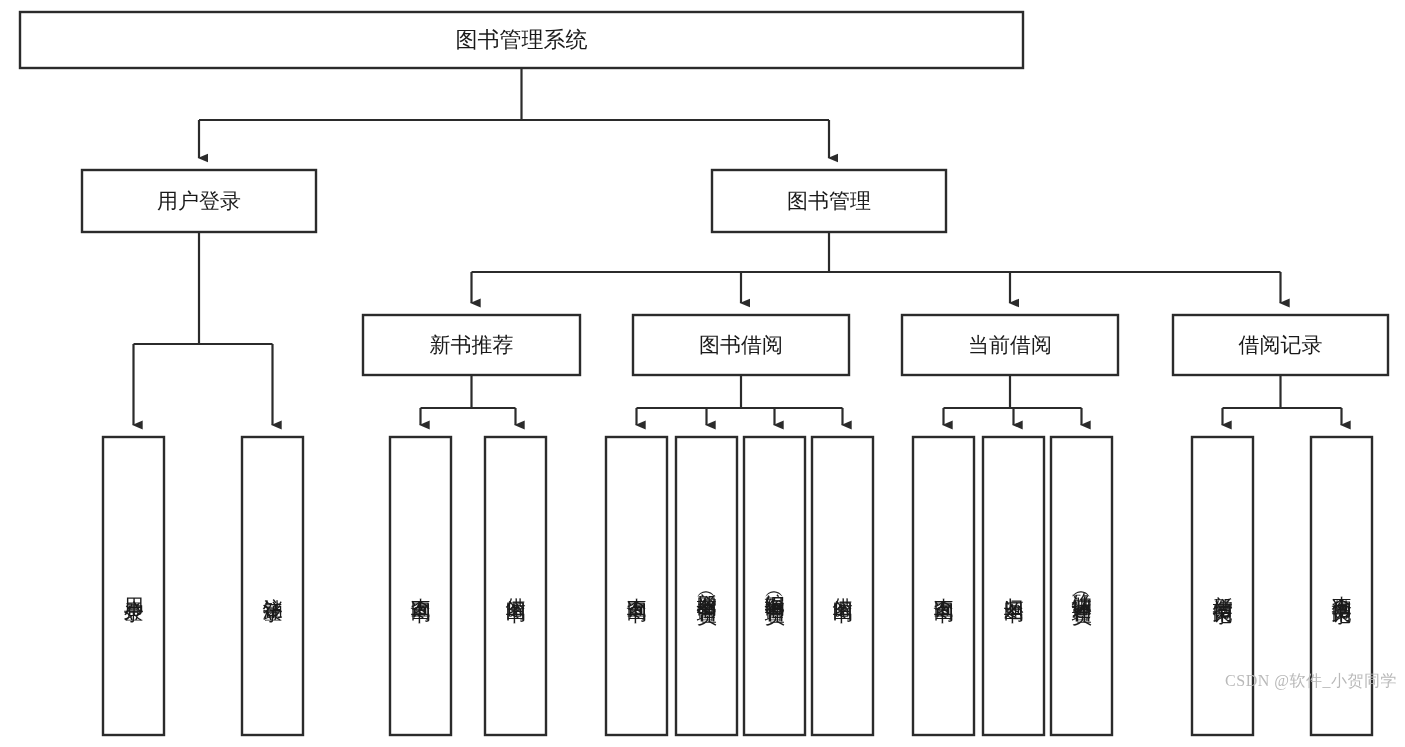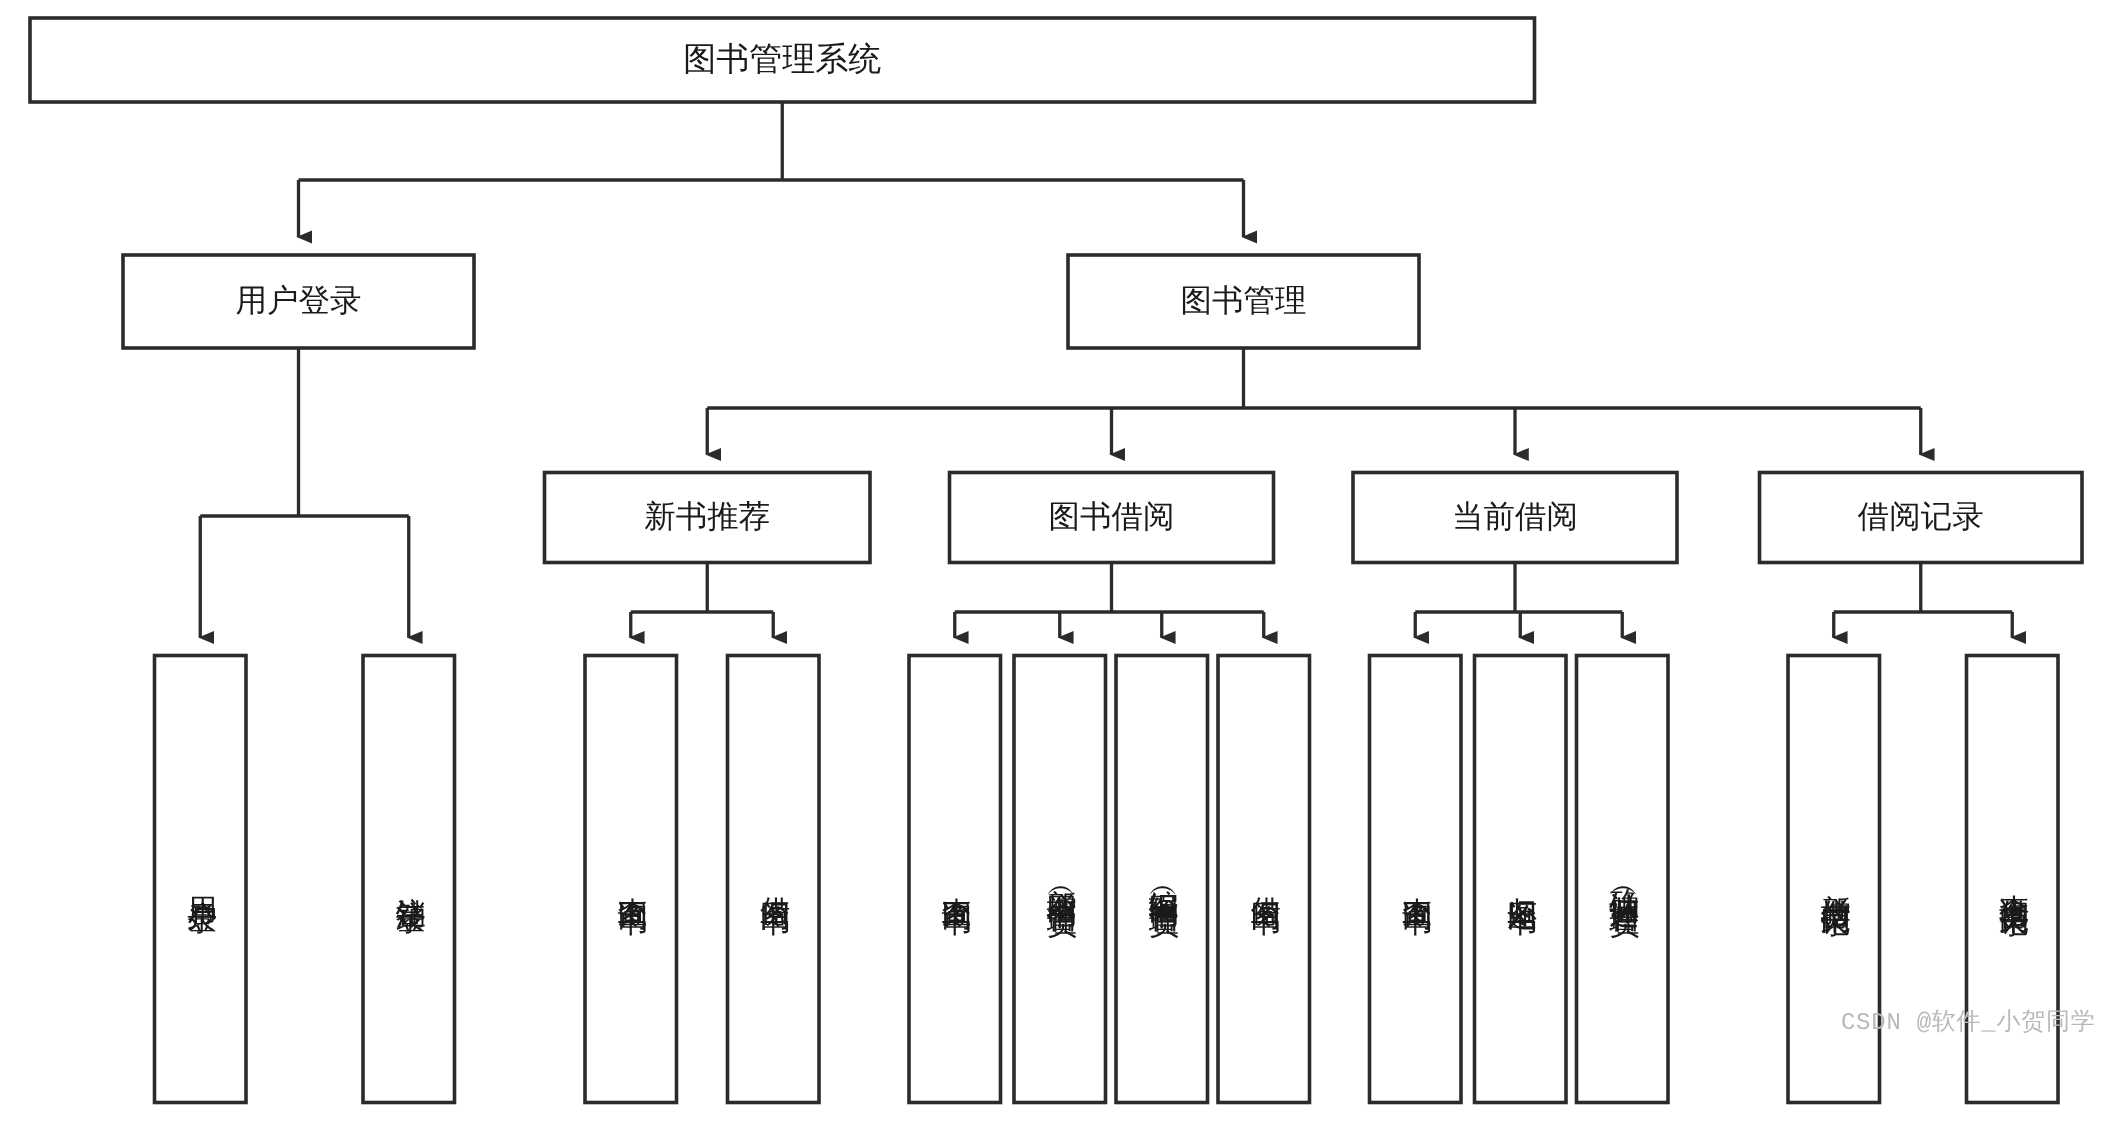--- a/index.html
+++ b/index.html
@@ -70,21 +70,21 @@
     text-align: center;
     display: flex;
     align-items: center;
     justify-content: center;
     pointer-events: none;
   }
   .watermark {
     position: absolute;
     right: 8px;
     bottom: 6px;
-    font-family: Liberation Mono, monospace;
+    font-family: Liberation Serif, serif;
     font-size: 16px;
     color: #b9b9b9;
     letter-spacing: 0.5px;
     white-space: nowrap;
     margin-left: 22px;
   }
 </style>
 </head>
 <body>
 

